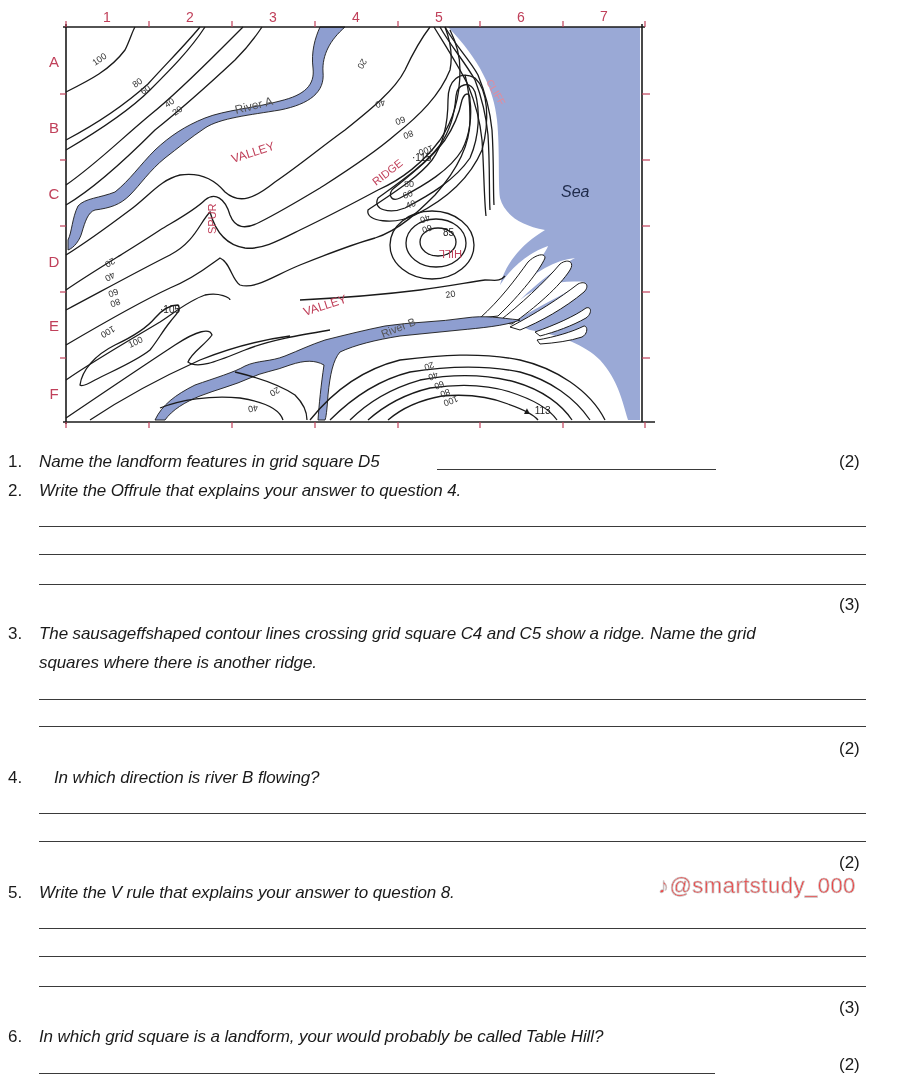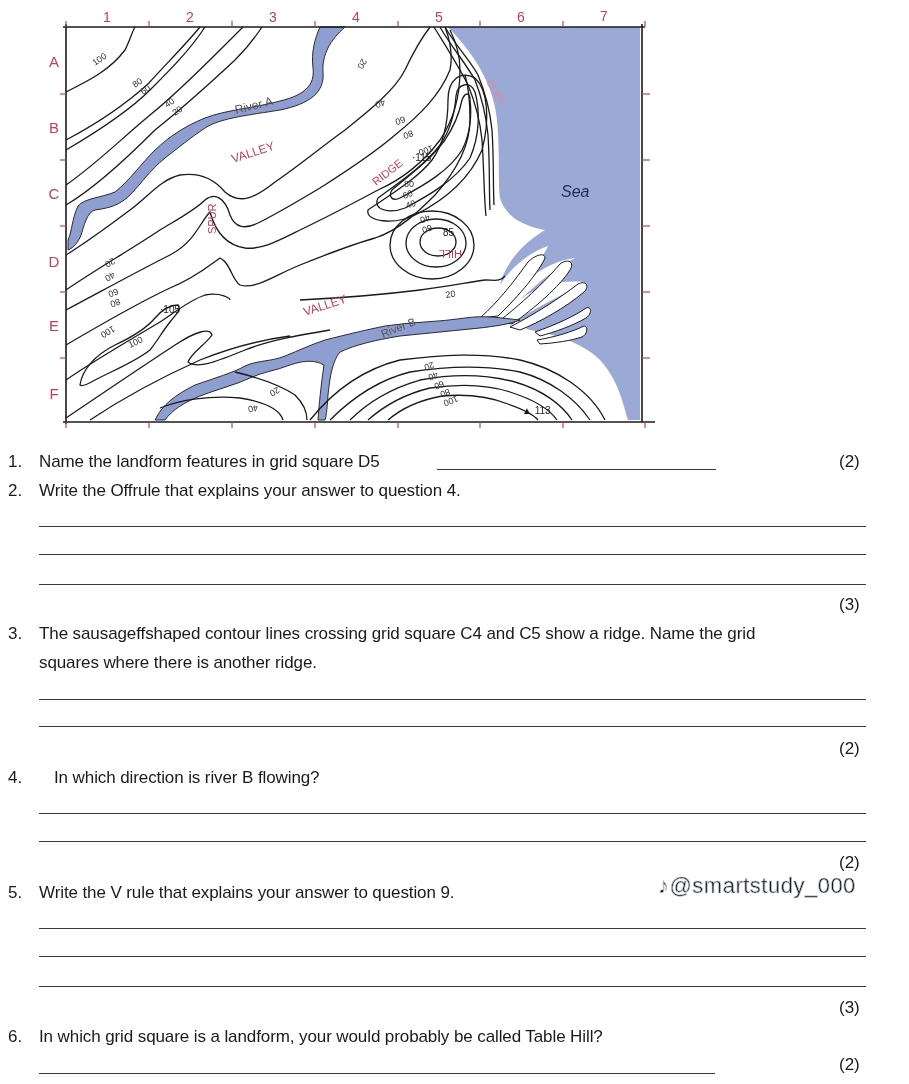--- a/index.html
+++ b/index.html
@@ -1,26 +1,26 @@
 <!DOCTYPE html>
 <html><head>
   <meta charset="utf-8">
   <style>
     html, body { margin: 0; padding: 0; background: #ffffff; }
     body { width: 909px; height: 1084px; position: relative; overflow: hidden;
            font-family: "Liberation Sans", sans-serif; color: #1a1a1a; }
     #map { position: absolute; left: 0; top: 0; width: 909px; height: 440px; }
     .worksheet { position: absolute; left: 0; top: 0; width: 909px; }
-    .q-text { position: absolute; font-size: 17px; line-height: 20px; white-space: nowrap; letter-spacing: -0.1px; }
+    .q-text { position: absolute; font-size: 17px; line-height: 20px; white-space: nowrap; letter-spacing: -0.1px; font-style: italic; }
     .q-num { position: absolute; font-size: 17px; line-height: 20px; left: 8px; }
     .marks { position: absolute; font-size: 17px; line-height: 20px; left: 839px; }
     .ans-line { position: absolute; left: 39px; width: 827px; height: 0; border-top: 1.3px solid #3a3a3a; }
     .ans-line.short { width: 676px; }
     .inline-line { position: absolute; height: 0; border-top: 1.3px solid #3a3a3a; }
-    .watermark { position: absolute; left: 658px; top: 873px; font-size: 22px; color: #0f172a;
+    .watermark { position: absolute; left: 658px; top: 873px; font-size: 22px; color: #ef4444;
                  -webkit-text-stroke: 0.7px #c8c8c8; letter-spacing: 0.5px; white-space: nowrap; }
     .map-label { font-family: "Liberation Sans", sans-serif; }
   </style>
 </head>
 <body>
 
 <svg id="map" viewBox="0 0 909 440" xmlns="http://www.w3.org/2000/svg">
 
   <path d="M448,27 L640,27 L640,420 L628,420 C622,400 618,380 600,360 C585,345 560,335 530,330 C520,326 515,322 520,318 C540,306 560,296 585,282 C560,280 540,284 520,300 C540,280 560,266 575,258 C555,260 535,272 515,290 C530,270 545,255 548,246 C530,252 512,266 500,285 C505,265 520,245 545,230 C520,225 505,215 500,198 C498,180 500,150 497,120 C494,90 480,60 448,27 Z" fill="#9aa9d6"></path>
 
@@ -215,21 +215,21 @@
   <div>
     <span class="q-num" style="top:768px">4.</span>
     <span class="q-text" style="left:54px; top:768px">In which direction is river B flowing?</span>
     <div class="ans-line" style="top:813px"></div>
     <div class="ans-line" style="top:841px"></div>
     <span class="marks" style="top:853px">(2)</span>
   </div>
 
   <div>
     <span class="q-num" style="top:883px">5.</span>
-    <span class="q-text" style="left:39px; top:883px">Write the V rule that explains your answer to question 9.</span>
+    <span class="q-text" style="left:39px; top:883px">Write the V rule that explains your answer to question 8.</span>
     <div class="ans-line" style="top:928px"></div>
     <div class="ans-line" style="top:956px"></div>
     <div class="ans-line" style="top:986px"></div>
     <span class="marks" style="top:998px">(3)</span>
   </div>
 
   <div>
     <span class="q-num" style="top:1027px">6.</span>
     <span class="q-text" style="left:39px; top:1027px">In which grid square is a landform, your would probably be called Table Hill?</span>
     <div class="ans-line short" style="top:1073px"></div>

